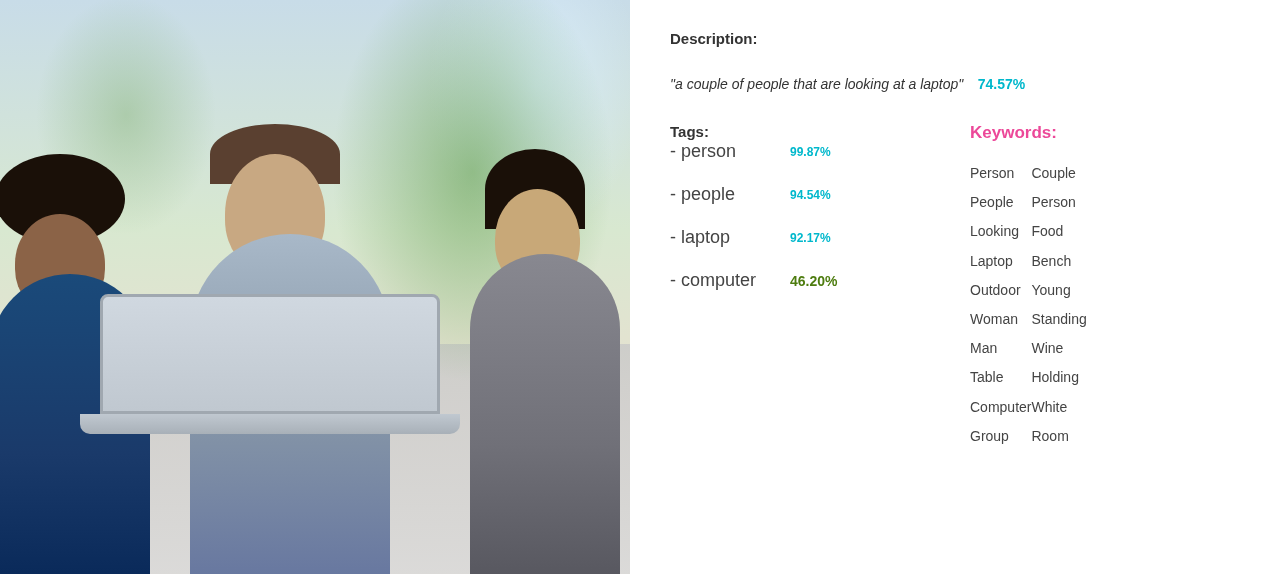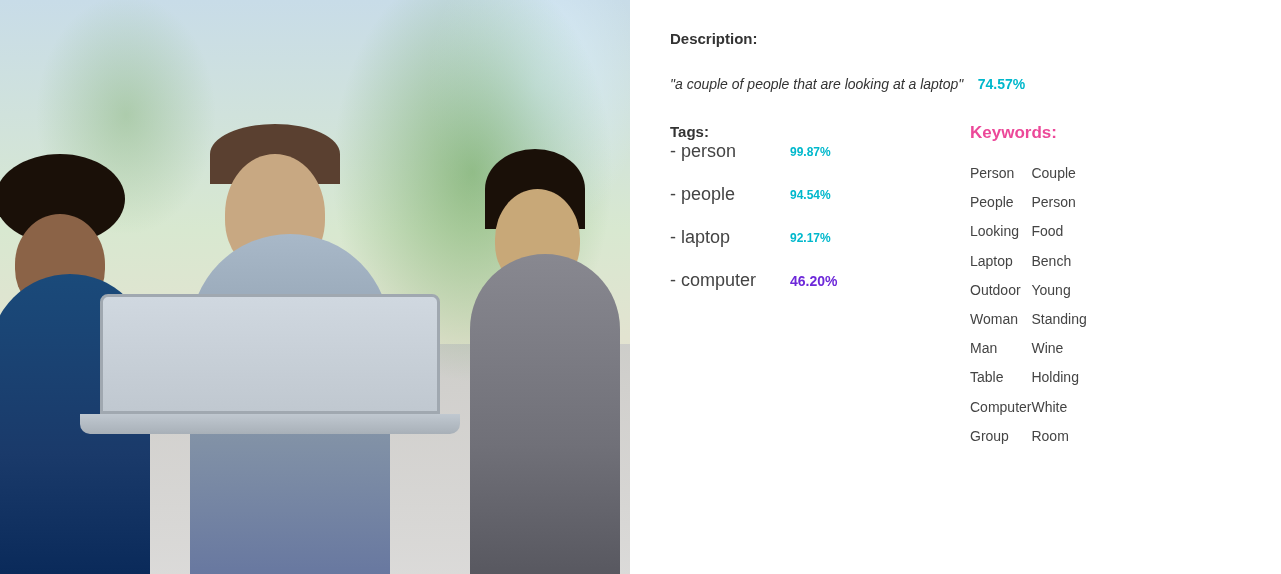--- a/index.html
+++ b/index.html
@@ -243,21 +243,21 @@
       width: 120px;
     }
 
     .tag-score-high {
       color: #00b8cc;
       font-weight: bold;
       font-size: 12px;
     }
 
     .tag-score-low {
-      color: #6d28d9;
+      color: #4d7c0f;
       font-weight: bold;
       font-size: 14px;
     }
 
     .keywords-grid {
       display: flex;
       flex-direction: row;
     }
 
     .keywords-col {

